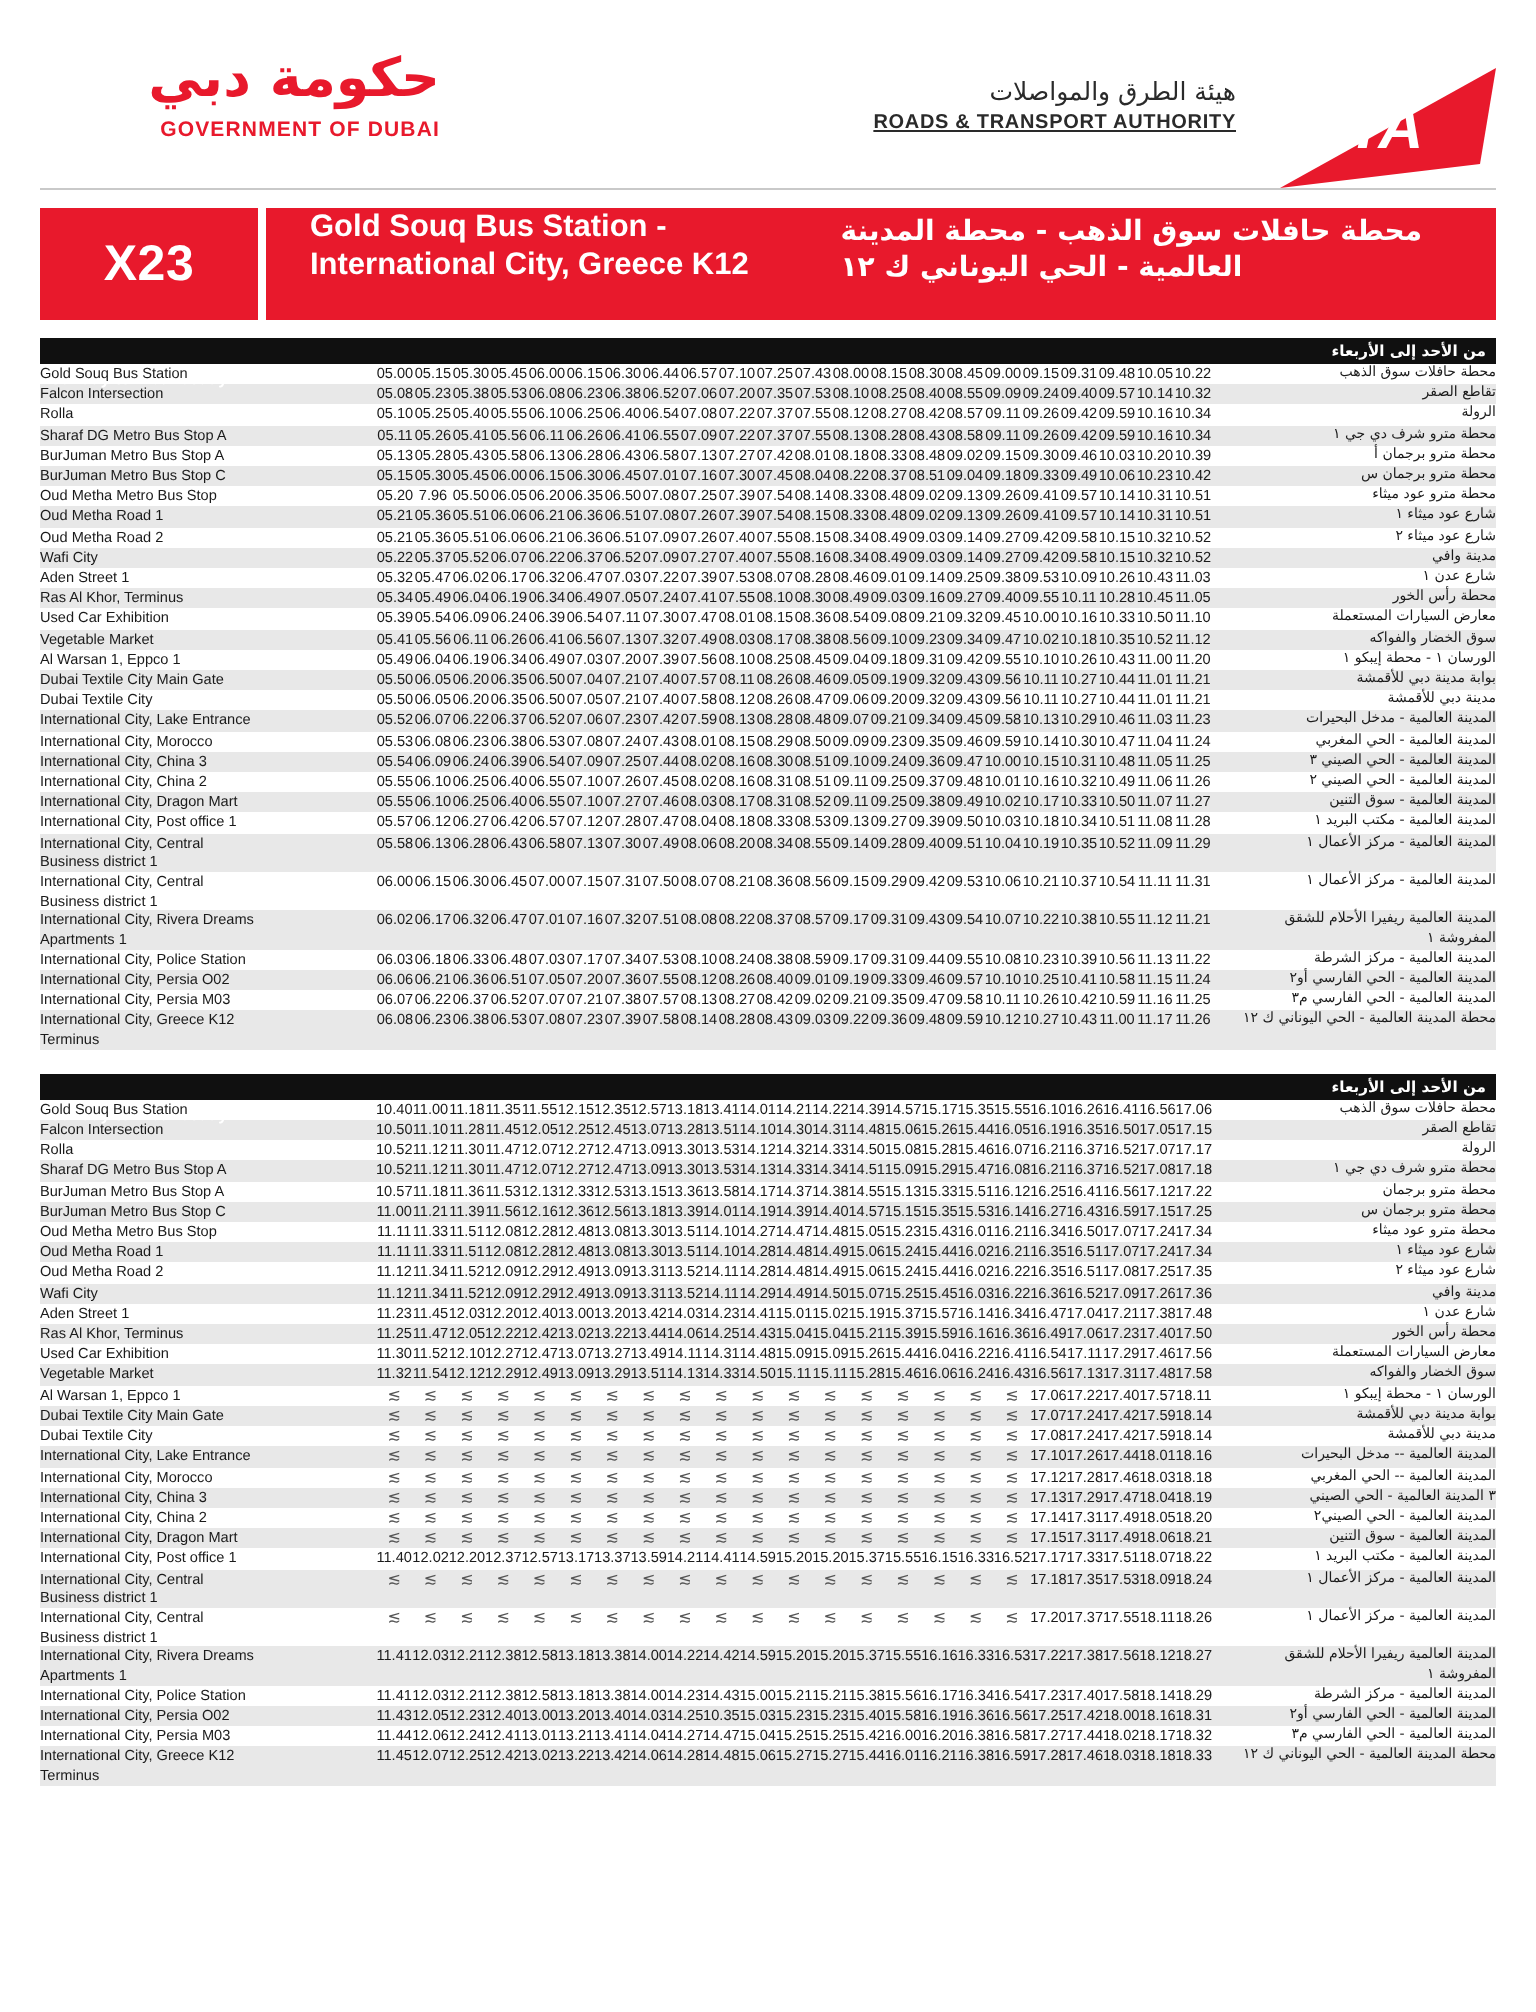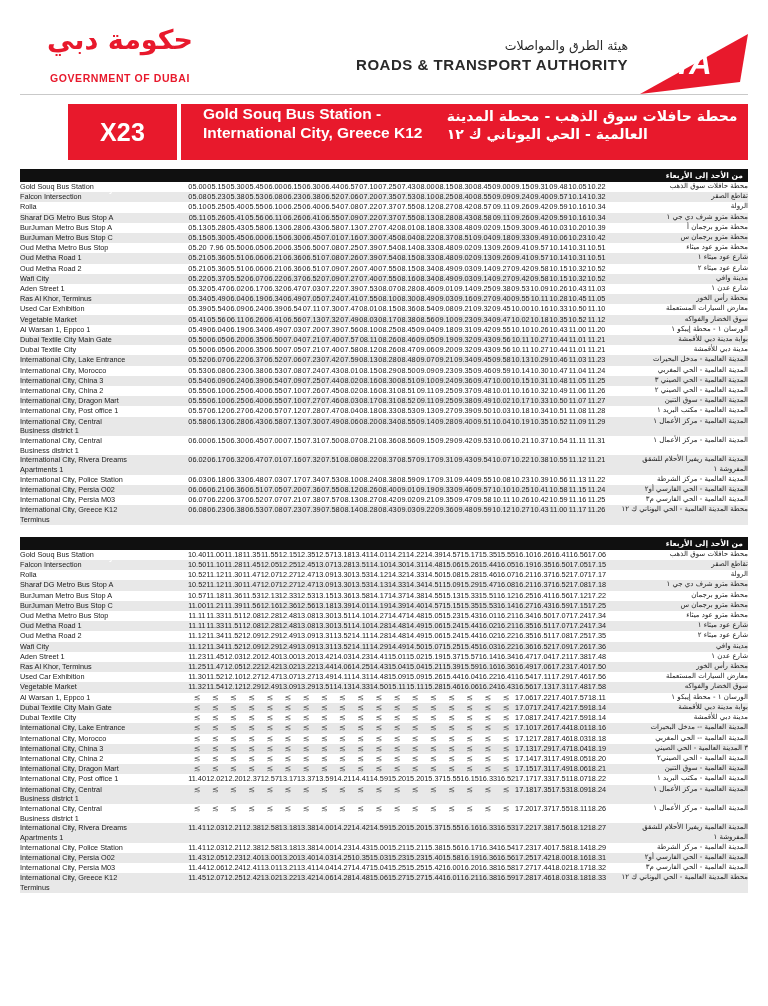--- a/index.html
+++ b/index.html
@@ -11,52 +11,52 @@
     color:#1a1a1a;
     overflow:hidden;
   }
   .page { width:768px; height:1006px; position:relative; padding:0 14px; }
 
   
   .masthead {
     display:flex; align-items:flex-start; justify-content:space-between;
     padding:26px 6px 6px 6px; height:92px;
   }
-  .gov-logo { display:flex; flex-direction:column; align-items:center; width:200px;gap:13px; }
+  .gov-logo { display:flex; flex-direction:column; align-items:flex-end; width:200px; }
   .gov-ar {
     font-family:"DejaVu Sans", sans-serif;
     color:#E8192C; font-size:27px; line-height:1.05; direction:rtl;
     white-space:nowrap; font-weight:bold;
   }
   .gov-en {
     color:#E8192C; font-size:10.5px; font-weight:bold; letter-spacing:.055em;
     margin-top:5px;
   }
-  .rta-block { display:flex; align-items:flex-start; gap:8px; margin-top:8px; }
+  .rta-block { display:flex; align-items:flex-start; gap:18px; margin-top:8px; }
   .rta-text { text-align:right; padding-top:4px; }
   .rta-ar {
     font-family:"DejaVu Sans", sans-serif; direction:rtl;
     font-size:12.5px; color:#2a2a2a; letter-spacing:.06em; white-space:nowrap;
   }
-  .rta-en { font-size:15px; font-weight:bold; color:#2a2a2a; letter-spacing:.035em; margin-top:3px; }
+  .rta-en { font-size:10px; font-weight:bold; color:#2a2a2a; letter-spacing:.035em; margin-top:3px;text-decoration:underline; }
   .rta-mark { position:relative; width:112px; height:62px; }
   .rta-mark svg { display:block; }
   .rta-word {
     position:absolute; left:16px; top:12px;
     font-size:31px; font-weight:bold; font-style:italic;
     color:#ffffff; letter-spacing:-.02em;
   }
   .hrule { height:1px; background:#c9c9c9; margin:2px 6px 9px 6px; }
 
   
   .banner { display:flex; gap:4px; height:56px; margin:0 6px 9px 6px; }
   .banner-num {
     background:#E8192C; width:109px;
     display:flex; align-items:center; justify-content:center;
-    color:#fff; font-size:25px; font-weight:bold; letter-spacing:.01em;margin-left:48px;
+    color:#fff; font-size:25px; font-weight:bold; letter-spacing:.01em;
   }
   .banner-body {
     background:#E8192C; flex:1; color:#fff;
     display:flex; flex-direction:row; justify-content:center;
     padding-left:22px;
   }
   .banner-en { font-size:15.5px; font-weight:bold; line-height:1.25; }
   .banner-ar {
     font-family:"DejaVu Sans", sans-serif; direction:rtl; text-align:left;
     font-size:14px; font-weight:bold; line-height:1.3; margin-top:3px;

